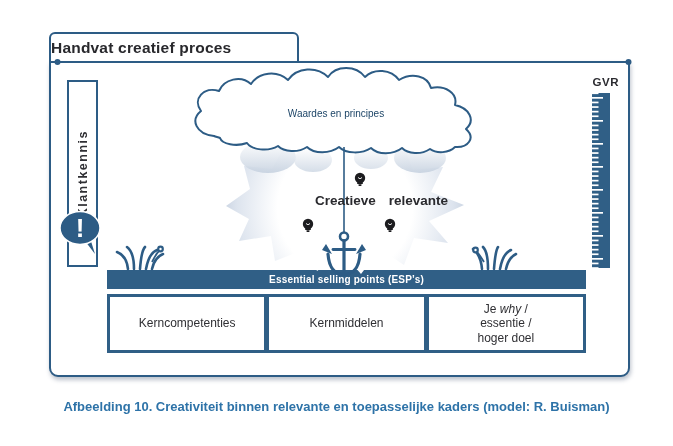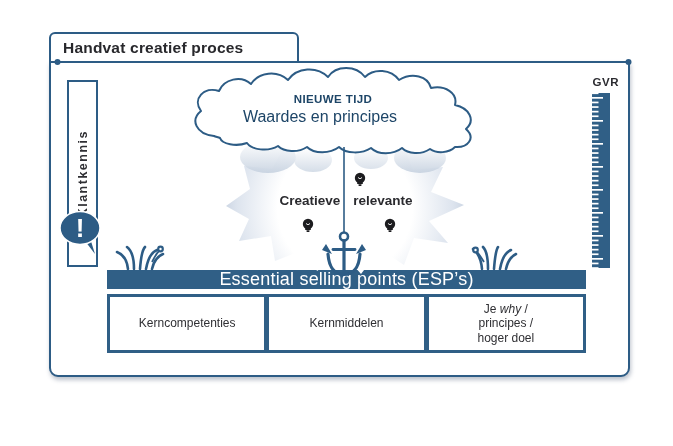--- a/index.html
+++ b/index.html
@@ -5,47 +5,47 @@
   html,body{margin:0;padding:0;background:#fff;}
   body{font-family:"Liberation Sans","DejaVu Sans",sans-serif;}
   .stage{position:relative;width:673px;height:446px;background:#fff;overflow:hidden;}
   .abs{position:absolute;box-sizing:border-box;}
 
   .frame{left:49px;top:61px;width:581px;height:316px;border:2px solid #2d5c85;
          border-radius:2px 2px 9px 9px;background:#fff;
          box-shadow:1px 3px 4px rgba(108,122,145,.45);z-index:1;}
   .title-box{left:49px;top:32px;width:250px;height:31px;border:2px solid #2d5c85;
          border-radius:6px 6px 0 0;background:#fff;z-index:2;
-         display:flex;align-items:center;padding-left:12px;}
+         display:flex;align-items:center;}
   .title-box .t{font-size:15.5px;font-weight:bold;color:#28282c;letter-spacing:.2px;}
 
   .klant-box{left:67px;top:80px;width:31px;height:187px;border:2px solid #2d5c85;
          background:#fff;z-index:2;display:flex;align-items:center;justify-content:center;}
   .klant-box .v{writing-mode:vertical-rl;transform:rotate(180deg);
          font-size:12.5px;font-weight:bold;color:#2f2f33;letter-spacing:1.5px;white-space:nowrap;}
 
   .esp-bar{left:107px;top:270px;width:479px;height:19px;background:#305f86;z-index:2;
          display:flex;align-items:center;justify-content:center;}
-  .esp-bar .t{color:#fff;font-weight:normal;font-size:18px;letter-spacing:.2px;}
+  .esp-bar .t{color:#fff;font-weight:bold;font-size:10px;letter-spacing:.2px;}
 
   .boxes{left:107px;top:294px;width:479px;height:59px;background:#305f86;z-index:2;
          display:flex;padding:3px;gap:5px;}
   .wbox{flex:1;background:#fff;display:flex;flex-direction:column;align-items:center;
          justify-content:center;text-align:center;font-size:12px;color:#2f2f33;line-height:1.22;}
 
   .gvr{left:583px;top:76px;width:36px;text-align:right;font-size:11.5px;font-weight:bold;
          color:#2b2b30;letter-spacing:.5px;z-index:2;}
 
   .overlay{position:absolute;left:0;top:0;z-index:3;pointer-events:none;}
 
   .cloud-title{left:233px;top:93px;width:200px;text-align:center;font-size:11.5px;
          font-weight:bold;color:#1d4567;letter-spacing:.4px;z-index:4;}
-  .cloud-sub{left:220px;top:108px;width:200px;text-align:center;font-size:16px;
+  .cloud-sub{left:236px;top:108px;width:200px;text-align:center;font-size:10px;
          color:#1d4567;z-index:4;}
-  .brainstorm{left:244px;top:193px;width:204px;display:flex;justify-content:center;gap:13px;
+  .brainstorm{left:244px;top:193px;width:204px;display:flex;justify-content:flex-end;gap:13px;
          font-size:13.5px;font-weight:bold;color:#2a2a2e;z-index:4;}
   .caption{left:0;top:399px;width:673px;text-align:center;font-size:13px;font-weight:bold;
          color:#2e73a8;z-index:2;}
 </style>
 </head>
 <body>
 
 <div class="stage">
 
   <div class="abs frame"></div>
@@ -64,21 +64,21 @@
 
   <div class="abs boxes">
     <div class="wbox">
       <div>Kerncompetenties</div>
     </div>
     <div class="wbox">
       <div>Kernmiddelen</div>
     </div>
     <div class="wbox">
       <div><span>Je </span><i>why</i><span> /</span></div>
-      <div>principes /</div>
+      <div>essentie /</div>
       <div>hoger doel</div>
     </div>
   </div>
 
   <div class="abs gvr">GVR</div>
 
   <svg class="overlay" width="673" height="446" viewBox="0 0 673 446">
     <defs>
       <radialGradient id="burstG" gradientUnits="userSpaceOnUse" cx="345" cy="208" r="135">
         <stop offset="0" stop-color="#ffffff"></stop>
@@ -182,22 +182,22 @@
     <g>
       <polygon points="85,241 95,254 90,238" fill="#2d5c85"></polygon>
       <ellipse cx="80" cy="228" rx="20" ry="16.5" fill="#2d5c85" stroke="#fff" stroke-width="1.5"></ellipse>
       <text x="80" y="237" text-anchor="middle" font-size="26" font-weight="bold" fill="#ffffff">!</text>
     </g>
 
     <circle cx="57.5" cy="62" r="3" fill="#2d5c85"></circle>
     <circle cx="628.5" cy="62" r="3" fill="#2d5c85"></circle>
   </svg>
 
-  <div class="abs cloud-title">NIEUWE TIJD</div>
   <div class="abs cloud-sub">Waardes en principes</div>
 
   <div class="abs brainstorm">
     <span>Creatieve</span>
     <span>relevante</span>
   </div>
 
+  <div class="abs caption">Afbeelding 10. Creativiteit binnen relevante en toepasselijke kaders (model: R. Buisman)</div>
 
 </div>
 
 </body></html>

